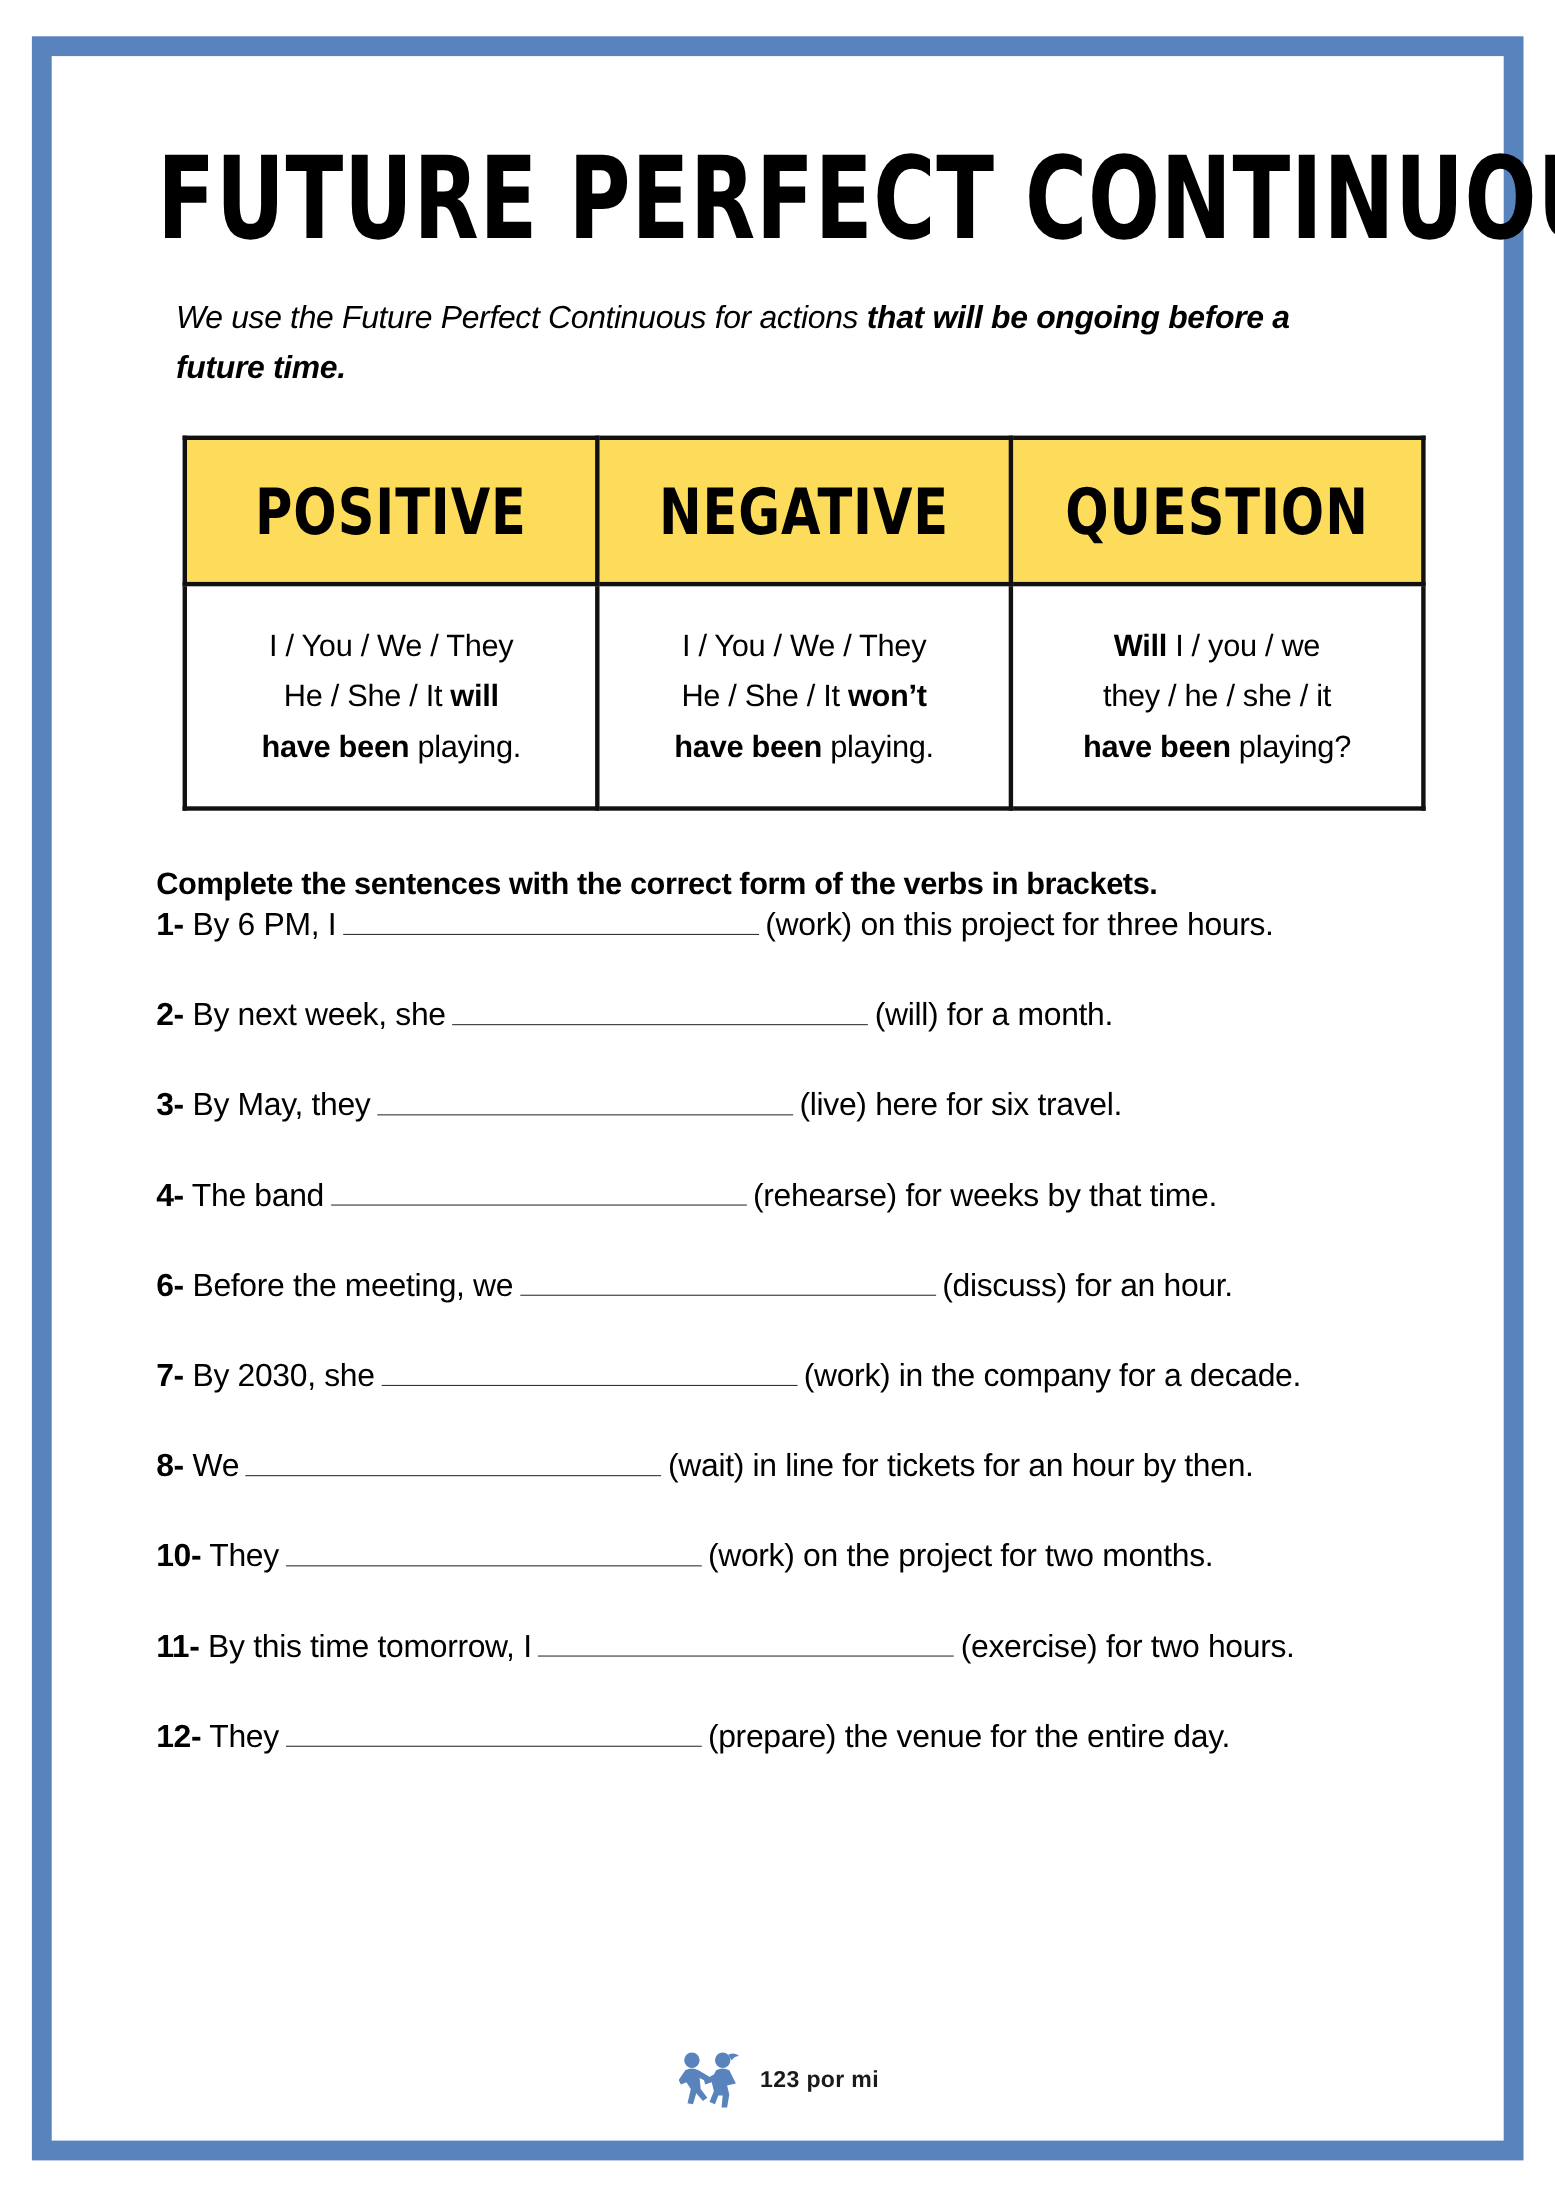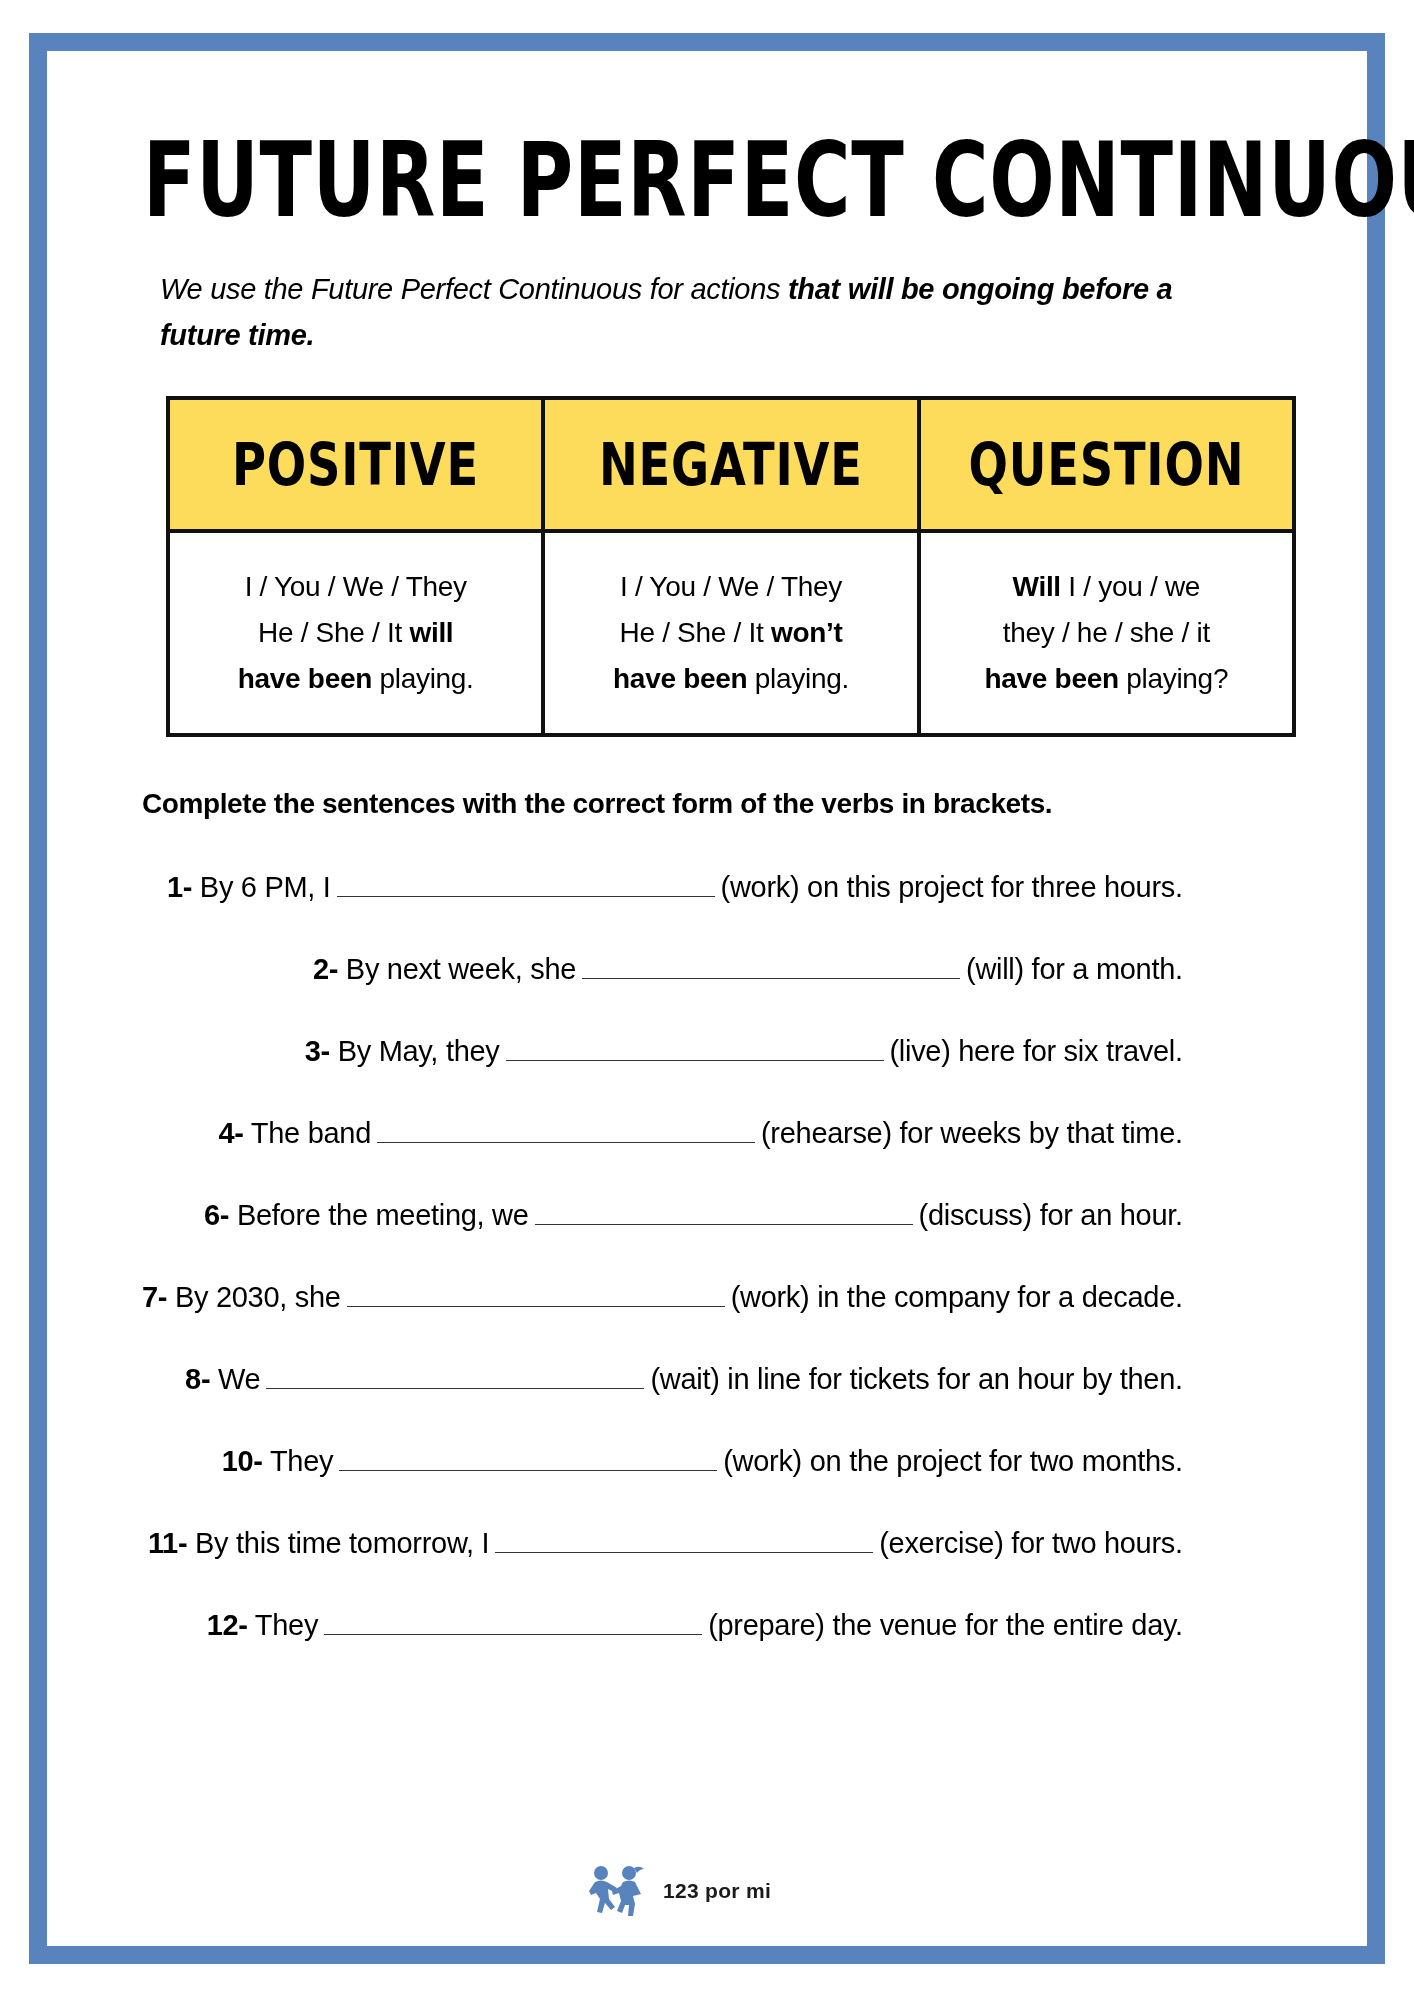--- a/index.html
+++ b/index.html
@@ -23,28 +23,28 @@
                    font-family: "DejaVu Sans", sans-serif; font-weight: bold;
                    font-size: 58px; }
   table.forms th span { display: inline-block; transform: scale(0.8, 1); letter-spacing: 1px; }
   table.forms td { height: 184px; padding: 8px 18px; font-size: 28px; line-height: 46px;
                    letter-spacing: -0.3px; vertical-align: middle; }
   table.forms td b { font-weight: bold; }
 
   .instructions { position: absolute; left: 142px; top: 788px; font-size: 28px;
                   font-weight: bold; letter-spacing: -0.4px; white-space: nowrap; }
 
-  .exercises { position: absolute; left: 142px; top: 867px; margin: 0; padding: 0; list-style: none; text-align: right; }
+  .exercises { position: absolute; left: 142px; top: 821px; margin: 0; padding: 0; list-style: none; }
   .exercises li { height: 82px; font-size: 29px; line-height: 40px; white-space: nowrap;
                   letter-spacing: -0.3px; }
   .exercises .num { font-weight: bold; }
   .blank { display: inline-block; width: 378px; height: 1px; border-bottom: 1.5px solid #333;
            vertical-align: baseline; margin: 0 6px; }
 
-  .footer { position: absolute; left: 589px; top: 1864px; display: flex; align-items: center; gap: 12px; }
+  .footer { position: absolute; left: 617px; top: 1864px; display: flex; align-items: center; gap: 12px; }
   .footer svg { display: block; }
   .footer .brand { font-size: 21px; font-weight: bold; color: #1a1a1a; letter-spacing: 0.3px; }
 </style>
 </head>
 <body>
 
 <div class="frame"></div>
 
 <h1 class="title">FUTURE PERFECT CONTINUOUS</h1>
 

